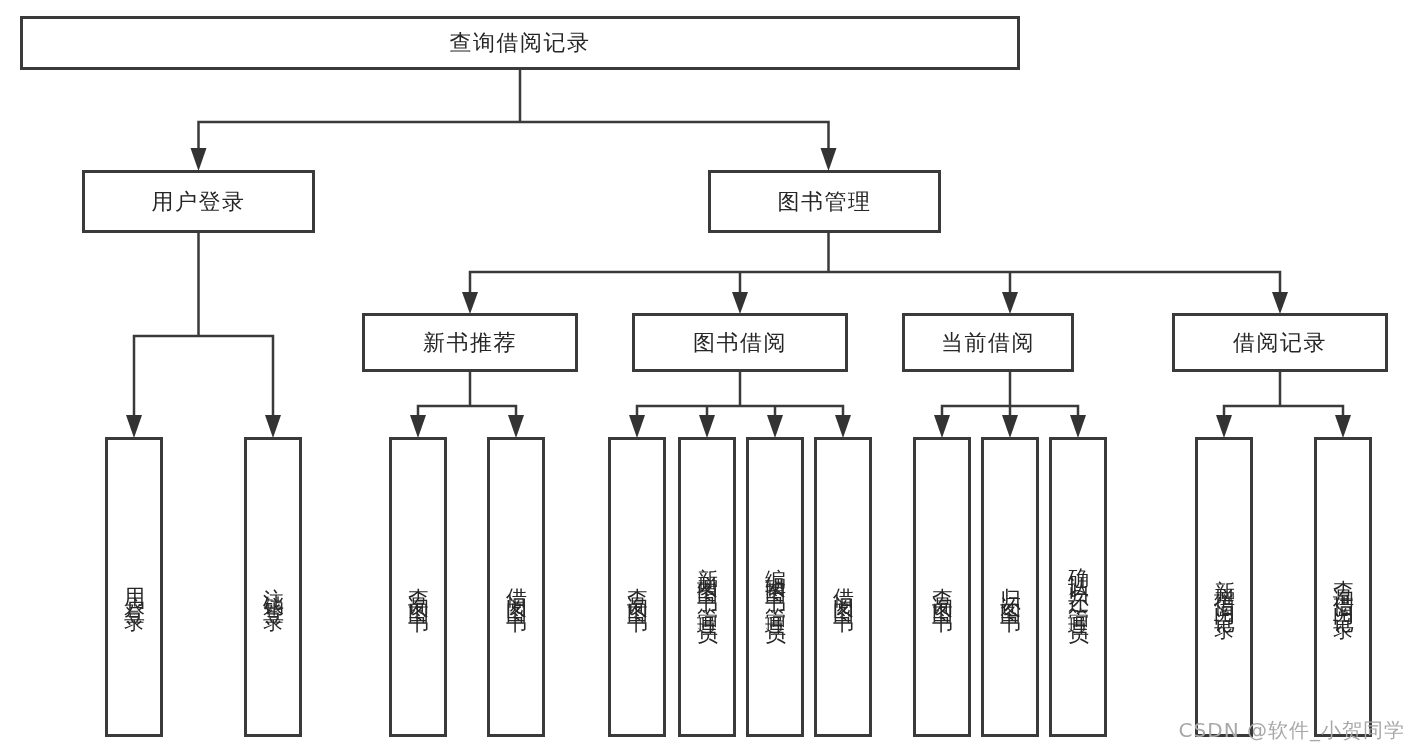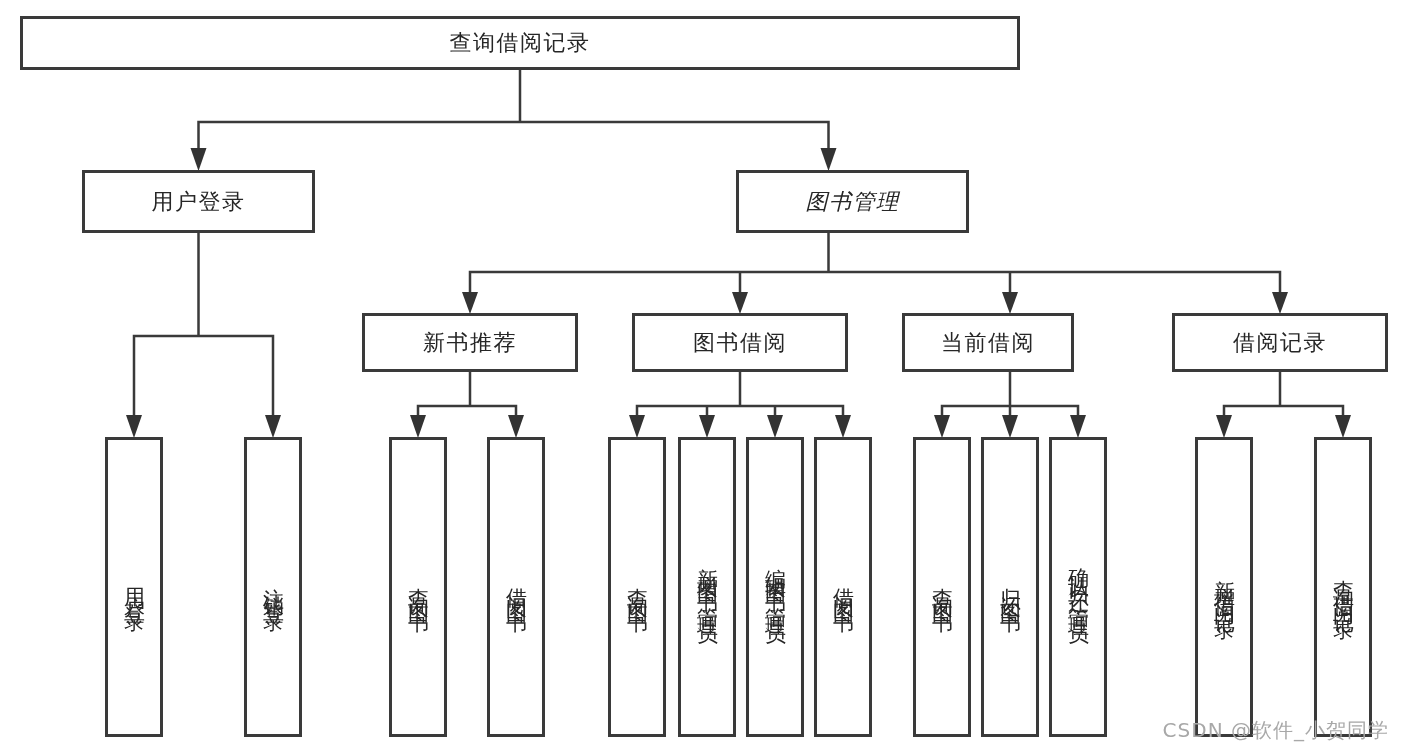--- a/index.html
+++ b/index.html
@@ -36,36 +36,36 @@
     writing-mode: vertical-rl;
     text-orientation: mixed;
     font-size: 21px;
     line-height: 1;
     letter-spacing: 8px;
     white-space: nowrap;
   }
   
   .n-root   { left: 20px;   top: 16px;  width: 1000px; height: 54px; }
   .n-l2a    { left: 82px;   top: 170px; width: 233px;  height: 63px; }
-  .n-l2b    { left: 736px;  top: 170px; width: 233px;  height: 63px; font-style: italic; }
+  .n-l2b    { left: 708px;  top: 170px; width: 233px;  height: 63px; }
   .n-l3a    { left: 362px;  top: 313px; width: 216px;  height: 59px; }
   .n-l3b    { left: 632px;  top: 313px; width: 216px;  height: 59px; }
   .n-l3c    { left: 902px;  top: 313px; width: 172px;  height: 59px; }
   .n-l3d    { left: 1172px; top: 313px; width: 216px;  height: 59px; }
   .leaf     { top: 437px; width: 58px; height: 300px; }
   .n-g1a { left: 105px; }  .n-g1b { left: 244px; }
   .n-g2a { left: 389px; }  .n-g2b { left: 487px; }
   .n-g3a { left: 608px; }  .n-g3b { left: 678px; }
   .n-g3c { left: 746px; }  .n-g3d { left: 814px; }
   .n-g4a { left: 913px; }  .n-g4b { left: 981px; }
   .n-g4c { left: 1049px; }
   .n-g5a { left: 1195px; } .n-g5b { left: 1314px; }
   .watermark {
     position: absolute;
-    right: 16px;
+    right: 0;
     bottom: 3px;
     font-size: 20px;
     color: #a8a8a8;
     letter-spacing: 1px;
     z-index: 10;
   }
 </style>
 </head>
 <body>
 

